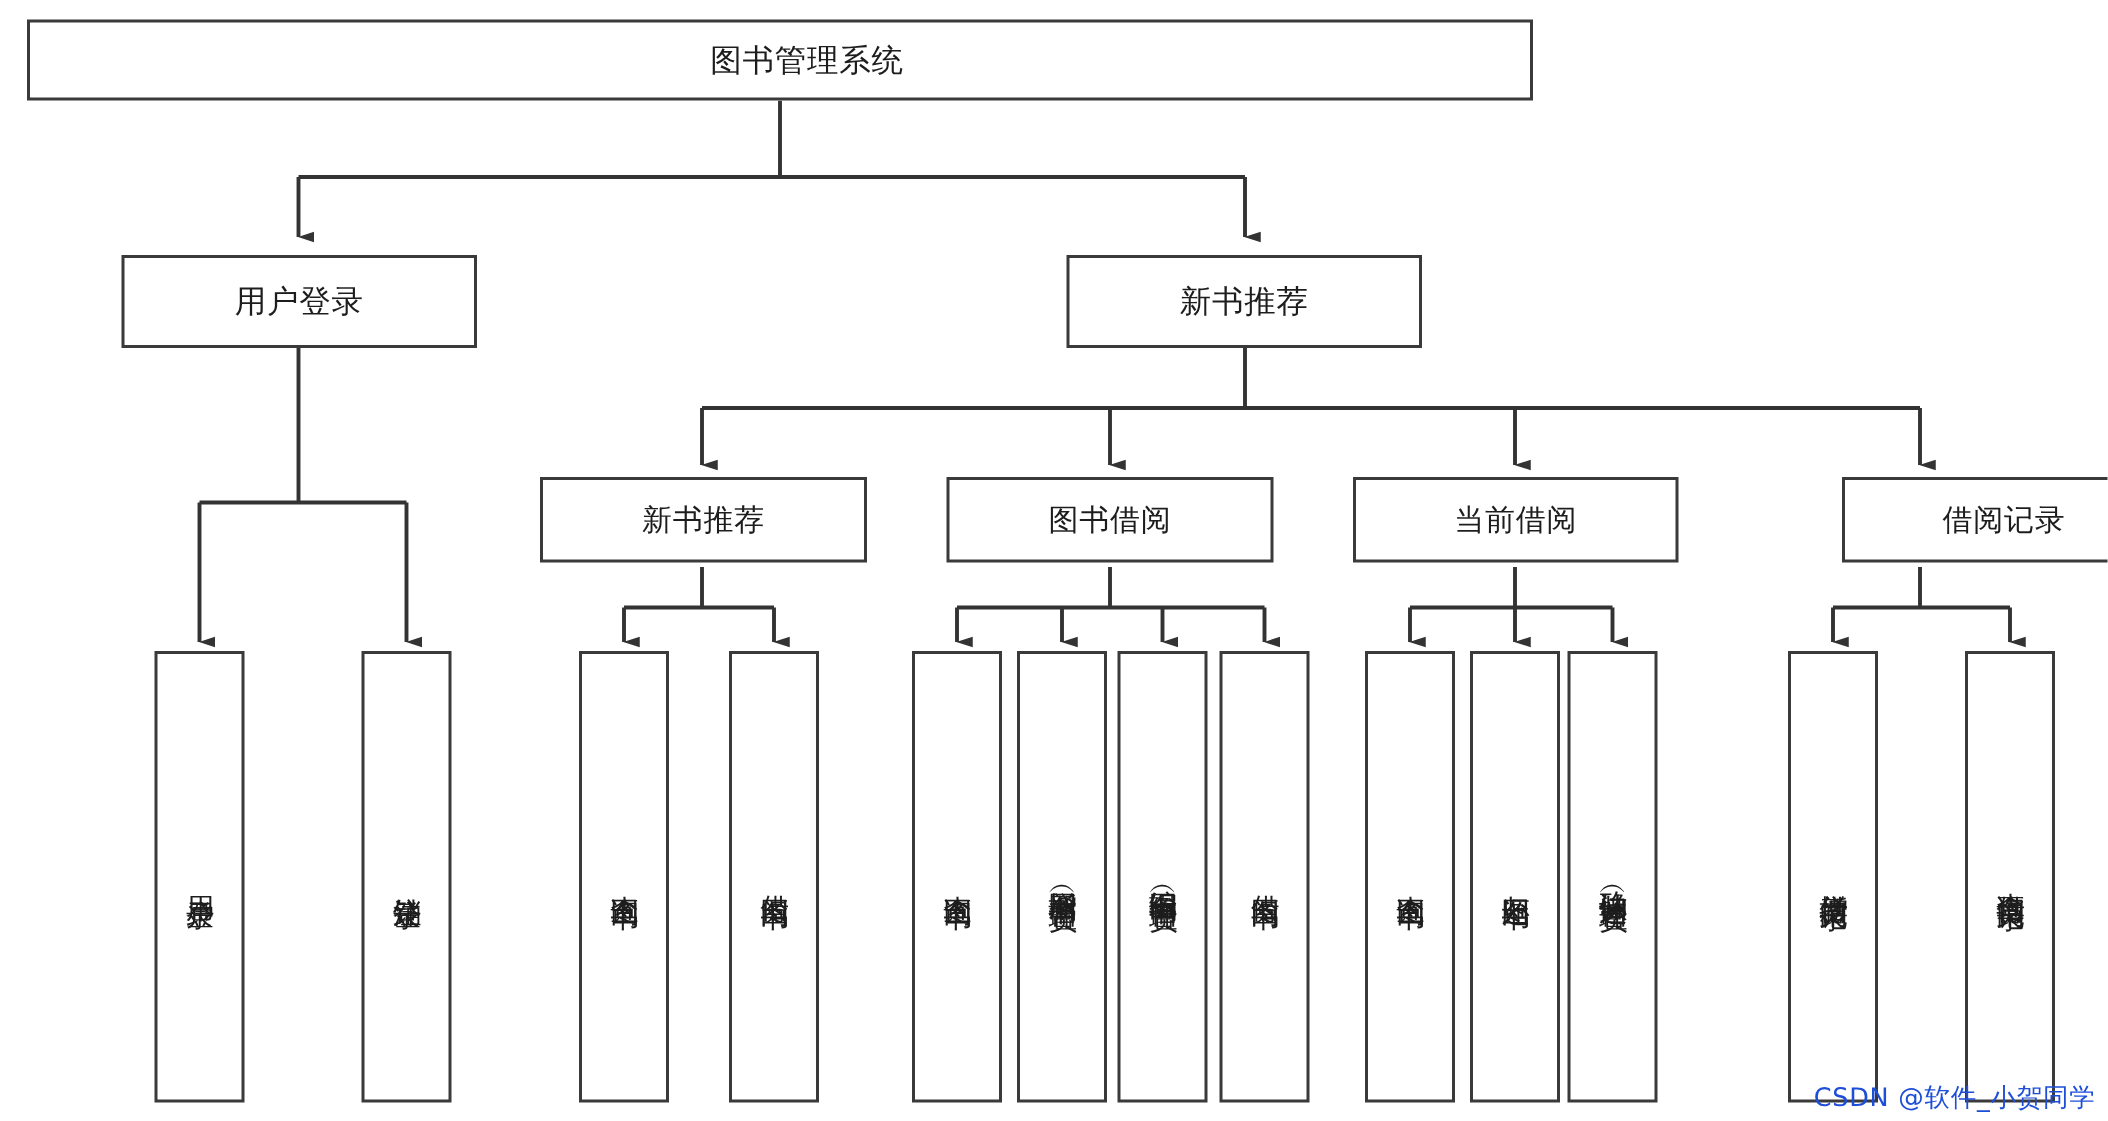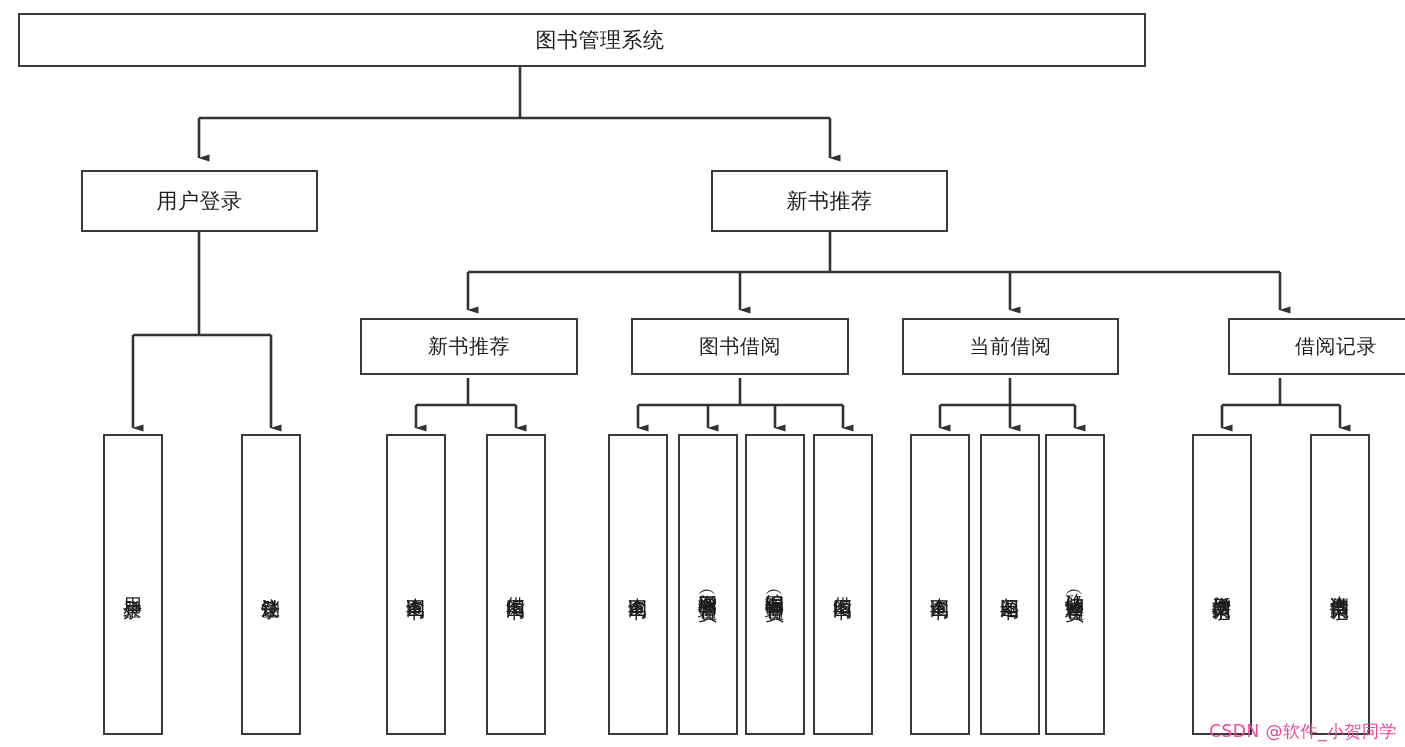--- a/index.html
+++ b/index.html
@@ -56,21 +56,21 @@
     left: 0; top: 0;
     width: 1405px;
     height: 747px;
     pointer-events: none;
   }
   #watermark {
     position: absolute;
     right: 8px;
     bottom: 4px;
     font-size: 17px;
-    color: #ec4899;
+    color: #1d4ed8;
     letter-spacing: 0.5px;
     white-space: nowrap;
     user-select: none;
   }
 </style>
 </head>
 <body>
 
 <div id="diagram-root">
 
@@ -117,21 +117,21 @@
       <path d="M1010,405 L1010,428" marker-end="url(#ah)"></path>
       <path d="M1075,405 L1075,428" marker-end="url(#ah)"></path>
 
       <path d="M1280,378 L1280,405"></path>
       <path d="M1222,405 L1340,405"></path>
       <path d="M1222,405 L1222,428" marker-end="url(#ah)"></path>
       <path d="M1340,405 L1340,428" marker-end="url(#ah)"></path>
     </g>
   </svg>
 
-  <div class="node-box root" style="left:18px; top:13px; width:1128px; height:54px;padding-left:36px;">
+  <div class="node-box root" style="left:18px; top:13px; width:1004px; height:54px;padding-left:36px;">
     <span class="node-label">图书管理系统</span>
   </div>
 
   <div class="node-box lvl2" style="left:81px; top:170px; width:237px; height:62px;">
     <span class="node-label">用户登录</span>
   </div>
   <div class="node-box lvl2" style="left:711px; top:170px; width:237px; height:62px;">
     <span class="node-label">新书推荐</span>
   </div>
 

